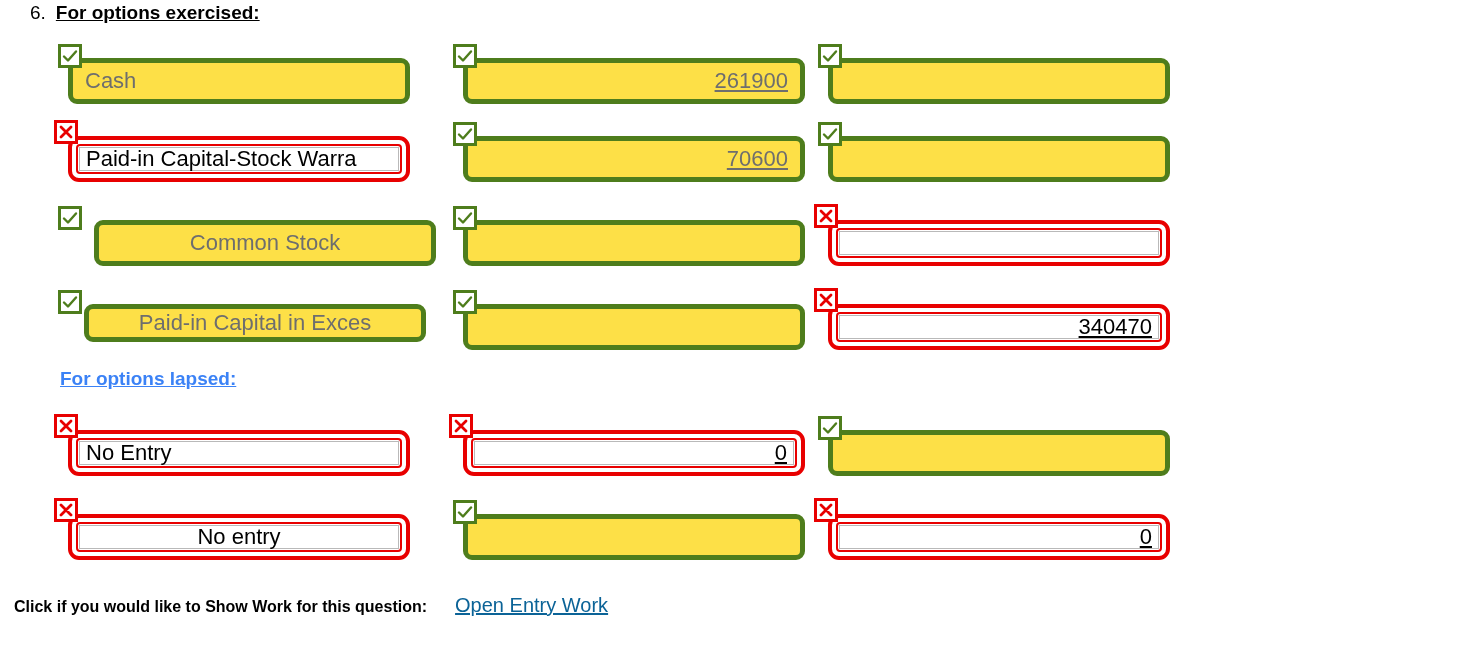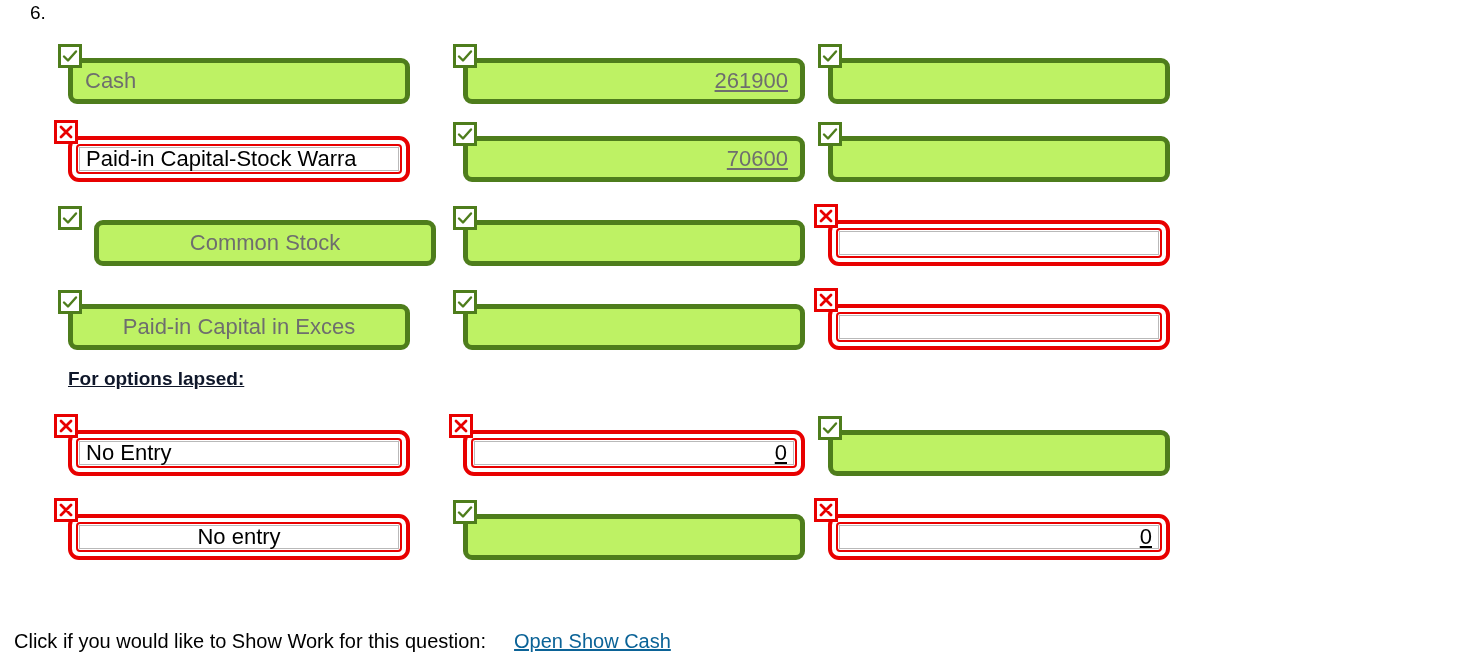--- a/index.html
+++ b/index.html
@@ -33,43 +33,43 @@
   }
   .q-title {
     font-size: 19px;
     font-weight: bold;
     text-decoration: underline;
     color: #000;
   }
 
   .sub-head {
     position: absolute;
-    left: 68px;
+    left: 60px;
     top: 368px;
     font-size: 19px;
     font-weight: bold;
     text-decoration: underline;
-    color: #0f172a;
+    color: #3b82f6;
     white-space: nowrap;
   }
 
   
   .cell {
     position: absolute;
   }
 
   
   .field {
     position: absolute;
     box-sizing: border-box;
     border-radius: 9px;
   }
   .field.ok {
     border: 5px solid #4e7d1c;
-    background: #bef264;
+    background: #fde047;
   }
   .field.bad {
     border: 4px solid #e80000;
     background: #ffffff;
     border-radius: 11px;
     padding: 3px;
   }
   .field.bad .inner {
     position: absolute;
     left: 4px;
@@ -138,37 +138,37 @@
   .footer {
     position: absolute;
     left: 14px;
     top: 594px;
     display: flex;
     align-items: baseline;
     gap: 28px;
     white-space: nowrap;
   }
   .footer-text {
-    font-size: 20px;
-    font-weight: normal;
+    font-size: 16px;
+    font-weight: bold;
     color: #000;
-    margin-top: 36px;
   }
   .footer-link {
     font-size: 20px;
     color: #0b6397;
     text-decoration: underline;
     cursor: pointer;
   }
 </style>
 </head>
 <body>
 
 <div class="q-head">
   <span class="q-num">6.</span>
+  <span class="q-title">For options exercised:</span>
 </div>
 
 <div class="sub-head">For options lapsed:</div>
 
 <div id="grid">
     <div class="cell" style="left: 68px; top: 58px;">
       <div class="field ok" style="width: 342px; height: 46px; left: 0px; top: 0px;">
         <span class="val left">Cash</span>
       </div>
       <div class="marker ok" style="left: -10px; top: -14px;">
@@ -252,21 +252,21 @@
       <div class="field bad" style="width: 342px; height: 46px; left: 0px; top: 0px;">
         <div class="inner"></div>
       </div>
       <div class="marker bad" style="left: -14px; top: -16px;">
         <svg width="14" height="14" viewBox="0 0 14 14">
           <path d="M2 2 L12 12 M12 2 L2 12" stroke="#e80000" stroke-width="2.8" fill="none" stroke-linecap="round"></path>
         </svg>
       </div>
     </div>
     <div class="cell" style="left: 68px; top: 304px;">
-      <div class="field ok" style="width: 342px; height: 46px; left: 0px; top: 0px;">
+      <div class="field ok" style="width: 342px; height: 38px; left: 16px; top: 0px;">
         <span class="val center">Paid-in Capital in Exces</span>
       </div>
       <div class="marker ok" style="left: -10px; top: -14px;">
         <svg width="16" height="16" viewBox="0 0 16 16">
           <path d="M2 8.5 L6 12.5 L14 3.5" stroke="#4e7d1c" stroke-width="2.4" fill="none" stroke-linecap="round" stroke-linejoin="round"></path>
         </svg>
       </div>
     </div>
     <div class="cell" style="left: 463px; top: 304px;">
       <div class="field ok" style="width: 342px; height: 46px; left: 0px; top: 0px;">
@@ -274,20 +274,21 @@
       </div>
       <div class="marker ok" style="left: -10px; top: -14px;">
         <svg width="16" height="16" viewBox="0 0 16 16">
           <path d="M2 8.5 L6 12.5 L14 3.5" stroke="#4e7d1c" stroke-width="2.4" fill="none" stroke-linecap="round" stroke-linejoin="round"></path>
         </svg>
       </div>
     </div>
     <div class="cell" style="left: 828px; top: 304px;">
       <div class="field bad" style="width: 342px; height: 46px; left: 0px; top: 0px;">
         <div class="inner"></div>
+        <span class="val right">340470</span>
       </div>
       <div class="marker bad" style="left: -14px; top: -16px;">
         <svg width="14" height="14" viewBox="0 0 14 14">
           <path d="M2 2 L12 12 M12 2 L2 12" stroke="#e80000" stroke-width="2.8" fill="none" stroke-linecap="round"></path>
         </svg>
       </div>
     </div>
     <div class="cell" style="left: 68px; top: 430px;">
       <div class="field bad" style="width: 342px; height: 46px; left: 0px; top: 0px;">
         <div class="inner"></div>
@@ -349,14 +350,14 @@
       <div class="marker bad" style="left: -14px; top: -16px;">
         <svg width="14" height="14" viewBox="0 0 14 14">
           <path d="M2 2 L12 12 M12 2 L2 12" stroke="#e80000" stroke-width="2.8" fill="none" stroke-linecap="round"></path>
         </svg>
       </div>
     </div>
   </div>
 
 <div class="footer">
   <span class="footer-text">Click if you would like to Show Work for this question:</span>
-  <a class="footer-link">Open Show Cash</a>
+  <a class="footer-link">Open Entry Work</a>
 </div>
 
 </body></html>

